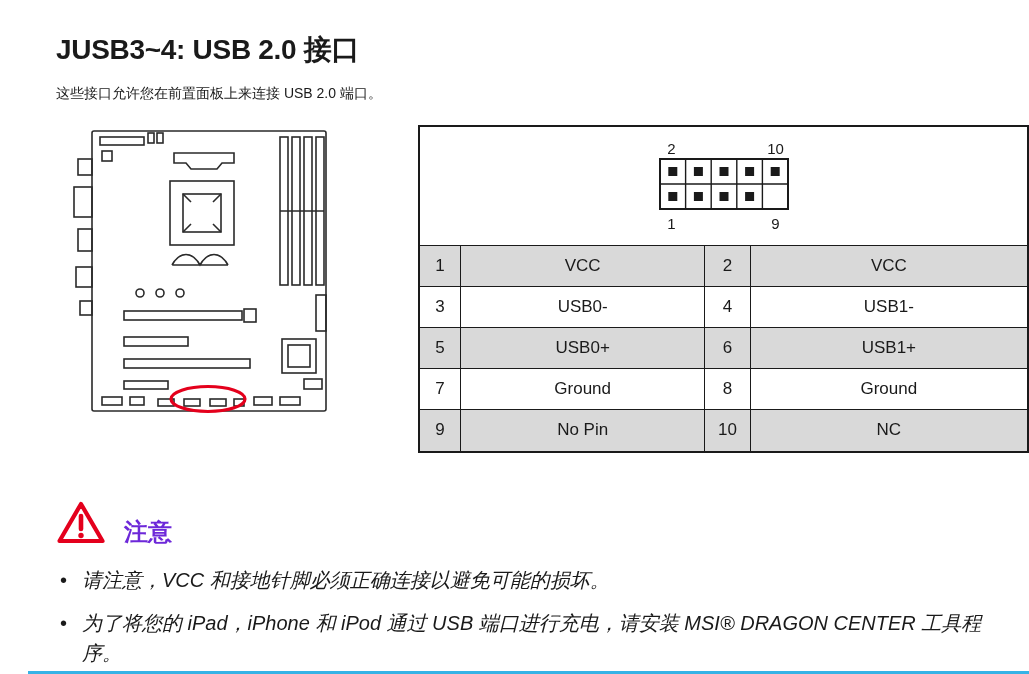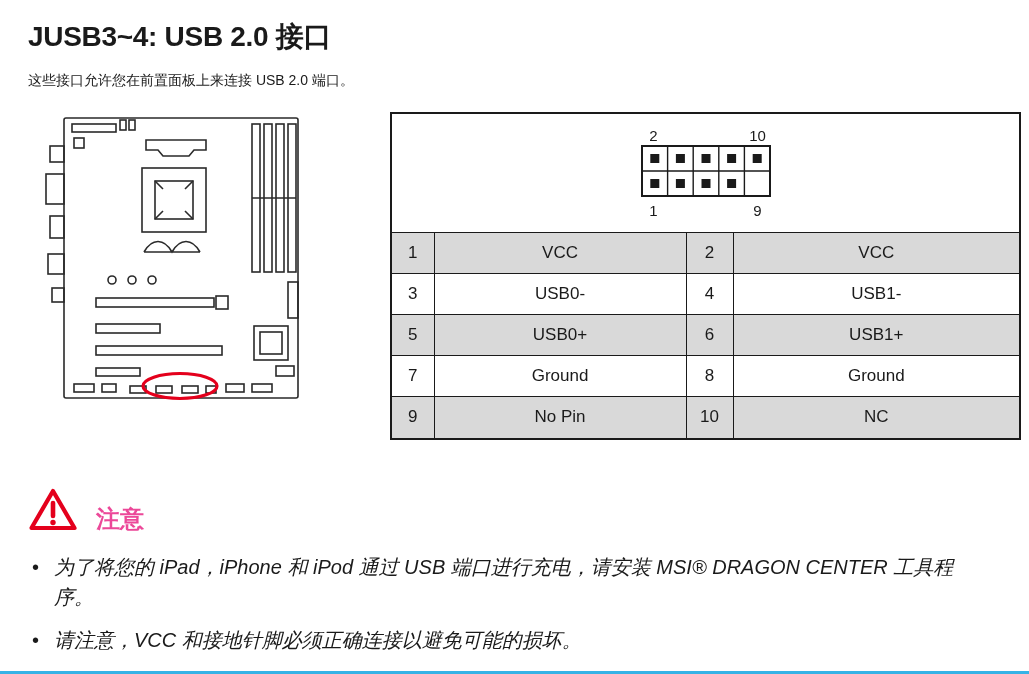--- a/index.html
+++ b/index.html
@@ -2,21 +2,21 @@
 <html><head>
 <meta charset="utf-8">
 <style>
   * { margin:0; padding:0; box-sizing:border-box; }
   html,body { width:1029px; height:674px; }
   body {
     font-family:"Liberation Sans","DejaVu Sans",sans-serif;
     background:#ffffff; color:#1a1a1a;
     position:relative; overflow:hidden;
   }
-  .page { padding:18px 0 0 28px; position:relative; height:100%; }
+  .page { padding:31px 0 0 28px; position:relative; height:100%;margin-left:28px; }
 
   .title { font-size:28px; font-weight:700; letter-spacing:-0.3px; }
   .subtitle { font-size:14px; margin-top:16px; }
 
   .content-row { display:flex; align-items:flex-start; margin-top:22px; }
 
   .board-figure { width:272px; height:292px; flex:0 0 auto; margin-left:2px; }
 
   .pin-box {
     margin-left:88px; width:631px;
@@ -37,21 +37,21 @@
   table.pinout tr td:last-child { border-right:none; }
   table.pinout tr:last-child td { border-bottom:none; }
   tr.shade td { background:#d9d9d9; }
   td.c1 { width:6.7%; }
   td.c2 { width:40.2%; }
   td.c3 { width:7.5%; }
   td.c4 { width:45.6%; }
 
   .notice { margin-top:46px; }
   .notice-head { display:flex; align-items:flex-end; }
-  .notice-title { color:#ec4899; font-weight:700; font-size:24px; margin-left:18px; line-height:1; margin-bottom:1px; }
+  .notice-title { color:#6d28d9; font-weight:700; font-size:24px; margin-left:18px; line-height:1; margin-bottom:1px; }
 
   .bullets { margin-top:20px; list-style:none; font-style:italic; font-size:20px; width:952px; }
   .bullets li { position:relative; padding-left:26px; margin-bottom:13px; line-height:1.5; }
   .bullets li::before { content:"\2022"; position:absolute; left:4px; top:0; font-style:normal; color:#1a1a1a; }
 
   .footer-accent { position:absolute; left:0; right:0; bottom:0; height:3px; background:#36b3e6; }
 </style>
 </head>
 <body>
 
@@ -199,19 +199,19 @@
   <div class="notice">
     <div class="notice-head">
       <svg width="50" height="46" viewBox="0 0 50 46">
         <path d="M25 5 L46.5 42 H3.5 Z" fill="none" stroke="#e4001c" stroke-width="4.2" stroke-linejoin="round"></path>
         <line x1="25" y1="17" x2="25" y2="30" stroke="#e4001c" stroke-width="4.6" stroke-linecap="round"></line>
         <circle cx="25" cy="36.5" r="2.7" fill="#e4001c"></circle>
       </svg>
       <span class="notice-title">注意</span>
     </div>
     <ul class="bullets">
+      <li>请注意，VCC 和接地针脚必须正确连接以避免可能的损坏。</li>
       <li>为了将您的 iPad，iPhone 和 iPod 通过 USB 端口进行充电，请安装 MSI® DRAGON CENTER 工具程序。</li>
-      <li>请注意，VCC 和接地针脚必须正确连接以避免可能的损坏。</li>
     </ul>
   </div>
 
   <div class="footer-accent"></div>
 </div>
 
 </body></html>

